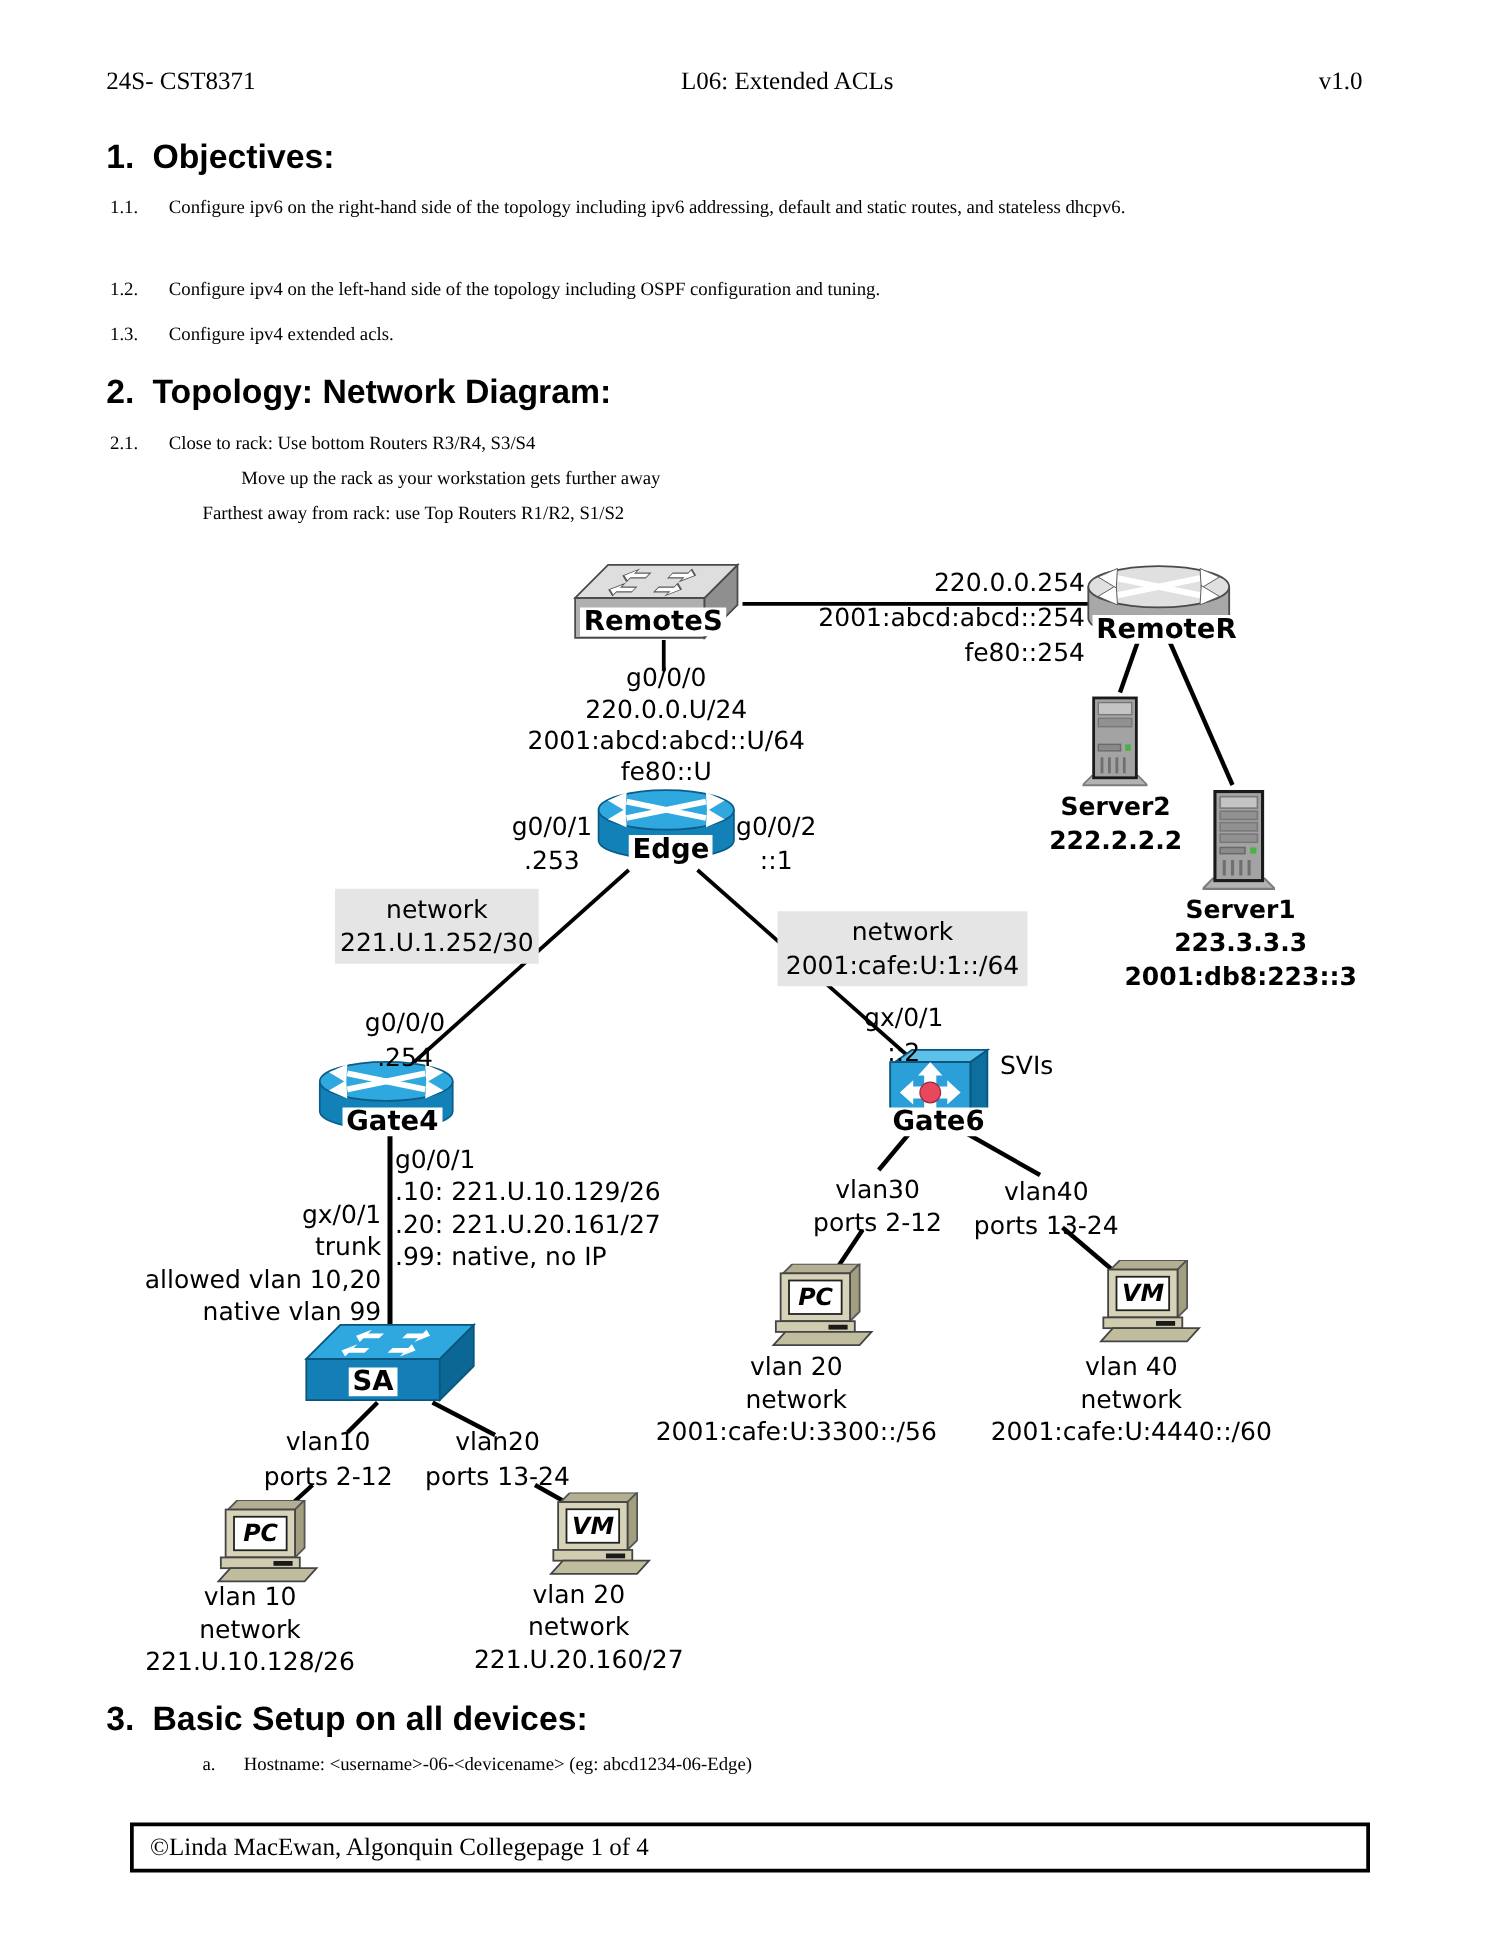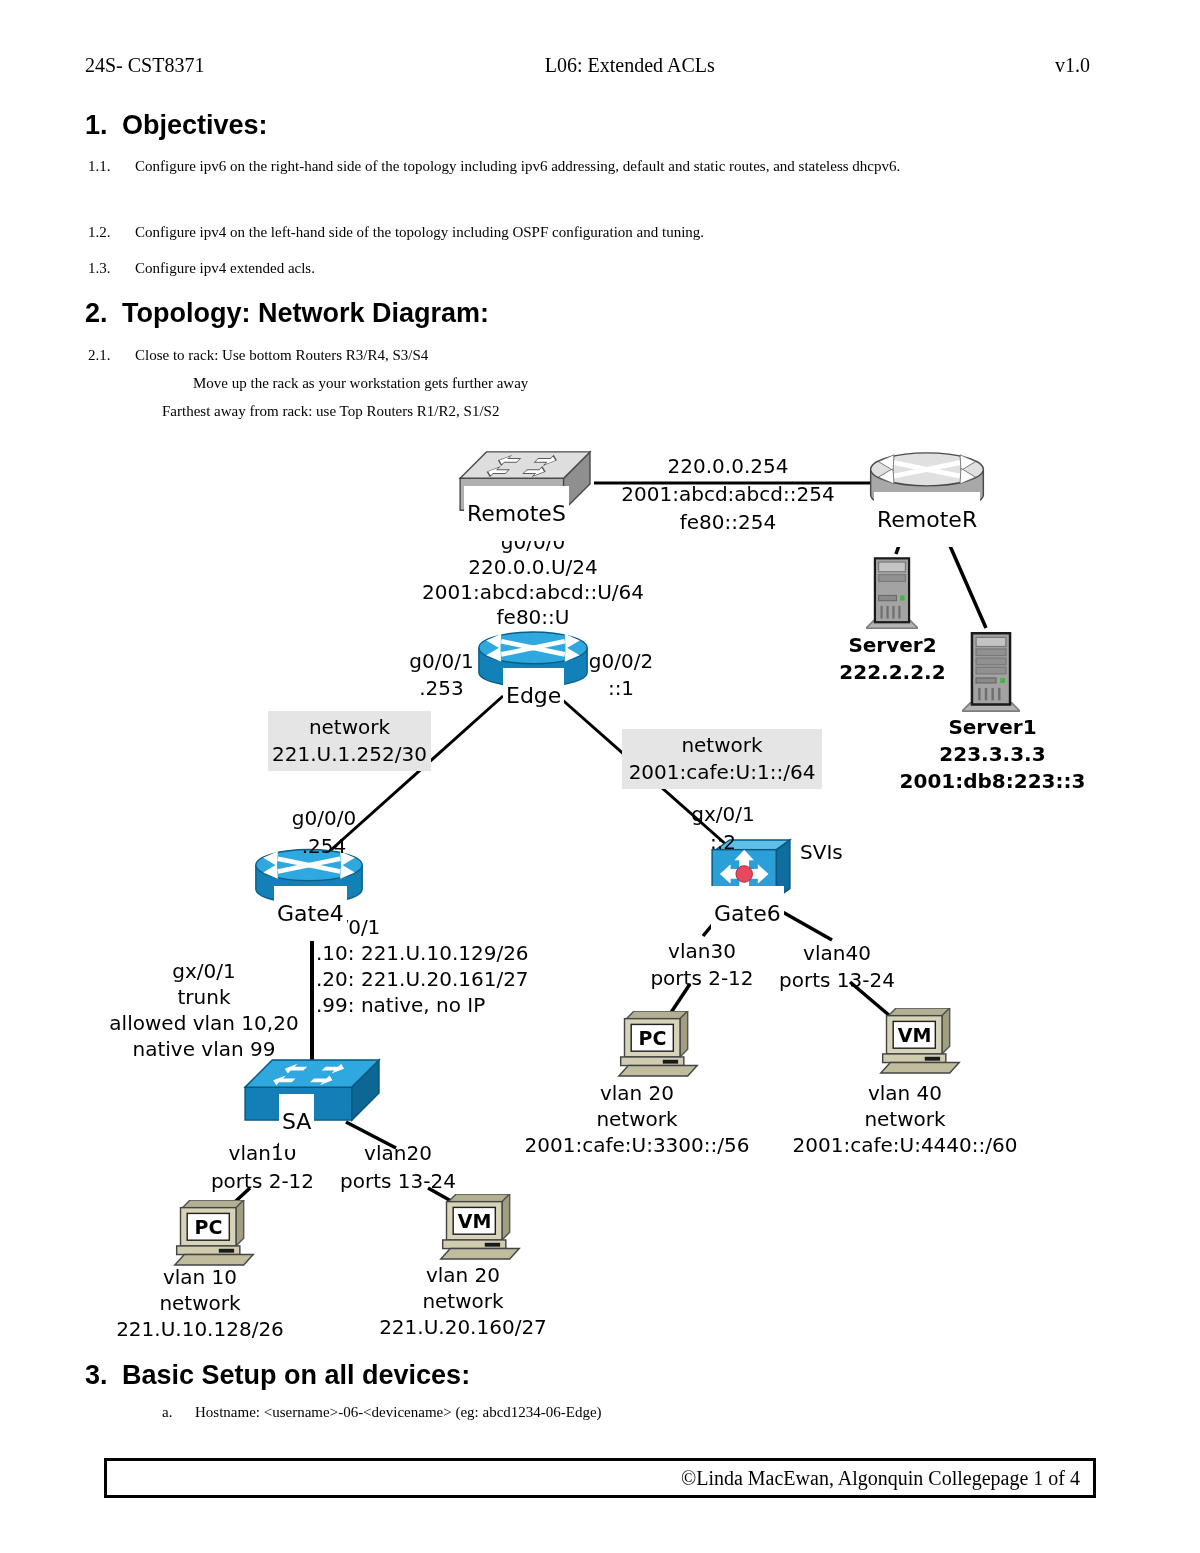--- a/index.html
+++ b/index.html
@@ -7,31 +7,31 @@
           font-family:"Liberation Serif", serif; color:#000; overflow:hidden; }
   .abs { position:absolute; }
   .serif { font-size:15px; line-height:29px; }
   .heading { font-family:"Liberation Sans", sans-serif; font-weight:bold;
              font-size:27px; line-height:30px; display:flex; }
   .h-num { width:37px; flex:none; }
   .item { display:flex; }
   .item .num { width:47px; flex:none; }
   .dj { font-family:"DejaVu Sans", sans-serif; font-size:20px; line-height:26px; }
   .dj-c { text-align:center; }
-  .dj-r { text-align:center; }
+  .dj-r { text-align:right; }
   .bold { font-weight:bold; }
-  .nameplate { position:absolute; font-family:"DejaVu Sans", sans-serif; font-weight:normal;
-               font-size:22px; line-height:23px; background:#fff; padding:16px 3px;
+  .nameplate { position:absolute; font-family:"DejaVu Sans", sans-serif; font-weight:bold;
+               font-size:22px; line-height:23px; background:#fff; padding:0 3px;
                white-space:nowrap; z-index:5; }
   .netbox { background:#e5e5e5; padding:3px 4px; z-index:3; }
   .lbl { z-index:4; }
-  .icon { z-index:4; }
+  .icon { z-index:4;font-style:italic; }
   .screen-label { position:absolute; font-family:"DejaVu Sans", sans-serif; font-weight:bold;
                   font-size:19px; line-height:26px; text-align:center; z-index:6; }
-  .footerbox { border:3px solid #000; display:flex; justify-content:flex-end;
+  .footerbox { border:3px solid #000; display:flex; justify-content:flex-start;
                align-items:center; padding:0 13px; box-sizing:border-box;
                font-size:20px; }
   svg { display:block; }
   .lines { position:absolute; left:0; top:0; z-index:1; pointer-events:none; }
 </style>
 </head>
 <body>
 
 <div class="page">
 

